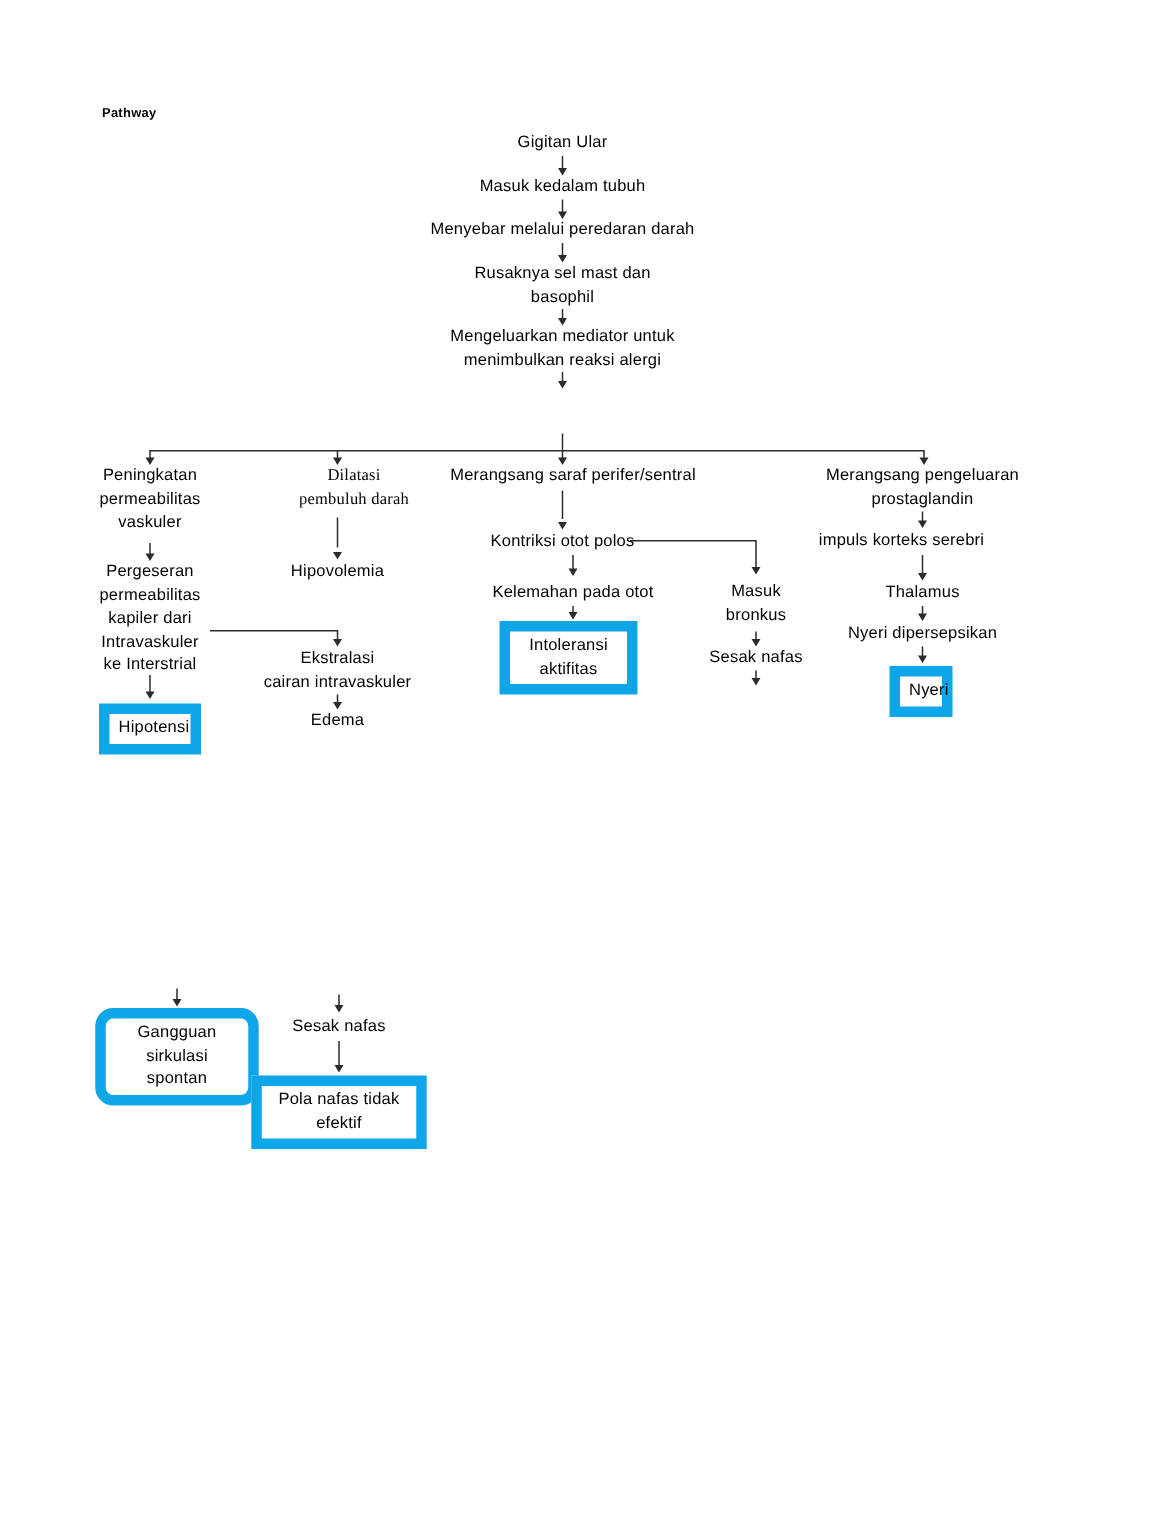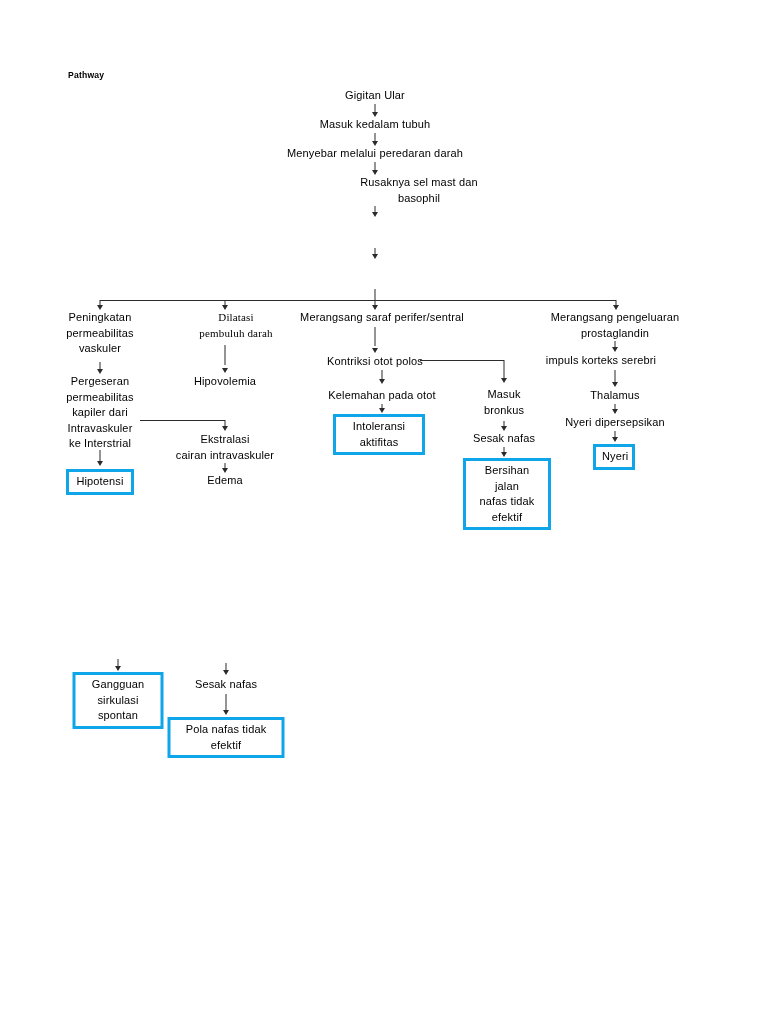--- a/index.html
+++ b/index.html
@@ -24,21 +24,21 @@
     position: absolute;
     font-size: 11px;
     line-height: 15.5px;
     color: #000000;
     text-align: center;
     white-space: pre-line;
     letter-spacing: 0.15px;
     transform: translateX(-50%);
   }
   .node.boxed {
-    border: 3px solid #0ea5e9;
+    border: 7px solid #0ea5e9;
     padding: 2px 6px;
     background: #ffffff;
     box-sizing: border-box;
   }
   .title {
     position: absolute;
     font-size: 8.6px;
     font-weight: bold;
     line-height: 12px;
     letter-spacing: 0.2px;
@@ -77,25 +77,27 @@
   <div class="arrow" style="left:375px; top:112px;"></div>
 
   <div class="node" style="left:375px; top:117px;">Masuk kedalam tubuh</div>
   <div class="vline" style="left:375px; top:133px; height:10px;"></div>
   <div class="arrow" style="left:375px; top:141px;"></div>
 
   <div class="node" style="left:375px; top:146px;">Menyebar melalui peredaran darah</div>
   <div class="vline" style="left:375px; top:162px; height:10px;"></div>
   <div class="arrow" style="left:375px; top:170px;"></div>
 
-  <div class="node" style="left:375px; top:175px;margin-left:44px;">Rusaknya sel mast dan
+  <div class="node" style="left:375px; top:175px;">Rusaknya sel mast dan
 basophil</div>
   <div class="vline" style="left:375px; top:206px; height:8px;"></div>
   <div class="arrow" style="left:375px; top:212px;"></div>
 
+  <div class="node" style="left:375px; top:217px;">Mengeluarkan mediator untuk
+menimbulkan reaksi alergi</div>
   <div class="vline" style="left:375px; top:248px; height:8px;"></div>
   <div class="arrow" style="left:375px; top:254px;"></div>
 
 
   <div class="vline" style="left:375px; top:289px; height:11px;"></div>
   <div class="hline" style="left:100px; top:300px; width:516px;"></div>
 
   <div class="vline" style="left:100px; top:300px; height:7px;"></div>
   <div class="arrow" style="left:100px; top:305px;"></div>
   <div class="vline" style="left:225px; top:300px; height:7px;"></div>
@@ -155,22 +157,20 @@
   <div class="arrow" style="left:382px; top:408px;"></div>
   <div class="node boxed" style="left:379px; top:414px; width:92px;">Intoleransi aktifitas</div>
 
   <div class="node" style="left:504px; top:387px;">Masuk
 bronkus</div>
   <div class="vline" style="left:504px; top:421px; height:8px;"></div>
   <div class="arrow" style="left:504px; top:426px;"></div>
   <div class="node" style="left:504px; top:431px;">Sesak nafas</div>
   <div class="vline" style="left:504px; top:447px; height:8px;"></div>
   <div class="arrow" style="left:504px; top:452px;"></div>
-  <div class="node boxed" style="left:507px; top:458px; width:88px;">Bersihan jalan
-nafas tidak efektif</div>
 
   <div class="node" style="left:615px; top:310px;">Merangsang pengeluaran
 prostaglandin</div>
   <div class="vline" style="left:615px; top:341px; height:8px;"></div>
   <div class="arrow" style="left:615px; top:347px;"></div>
 
   <div class="node" style="left:601px; top:353px;">impuls korteks serebri</div>
   <div class="vline" style="left:615px; top:370px; height:15px;"></div>
   <div class="arrow" style="left:615px; top:382px;"></div>
 
@@ -178,21 +178,21 @@
   <div class="vline" style="left:615px; top:404px; height:7px;"></div>
   <div class="arrow" style="left:615px; top:409px;"></div>
 
   <div class="node" style="left:615px; top:415px;">Nyeri dipersepsikan</div>
   <div class="vline" style="left:615px; top:431px; height:9px;"></div>
   <div class="arrow" style="left:615px; top:437px;"></div>
   <div class="node boxed" style="left:614px; top:444px; width:42px;">Nyeri</div>
 
   <div class="vline" style="left:118px; top:659px; height:11px;"></div>
   <div class="arrow" style="left:118px; top:666px;"></div>
-  <div class="node boxed" style="left:118px; top:672px; width:91px;">Gangguan sirkulasi
+  <div class="node boxed" style="left:118px; top:672px; width:109px;border-radius:12px;">Gangguan sirkulasi
 spontan</div>
 
   <div class="vline" style="left:226px; top:663px; height:10px;"></div>
   <div class="arrow" style="left:226px; top:670px;"></div>
   <div class="node" style="left:226px; top:677px;">Sesak nafas</div>
 
   <div class="vline" style="left:226px; top:694px; height:18px;"></div>
   <div class="arrow" style="left:226px; top:710px;"></div>
   <div class="node boxed" style="left:226px; top:717px; width:117px;">Pola nafas tidak efektif</div>
 

